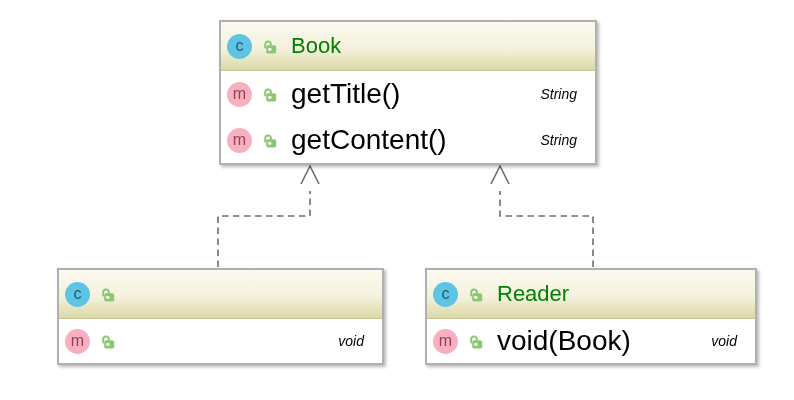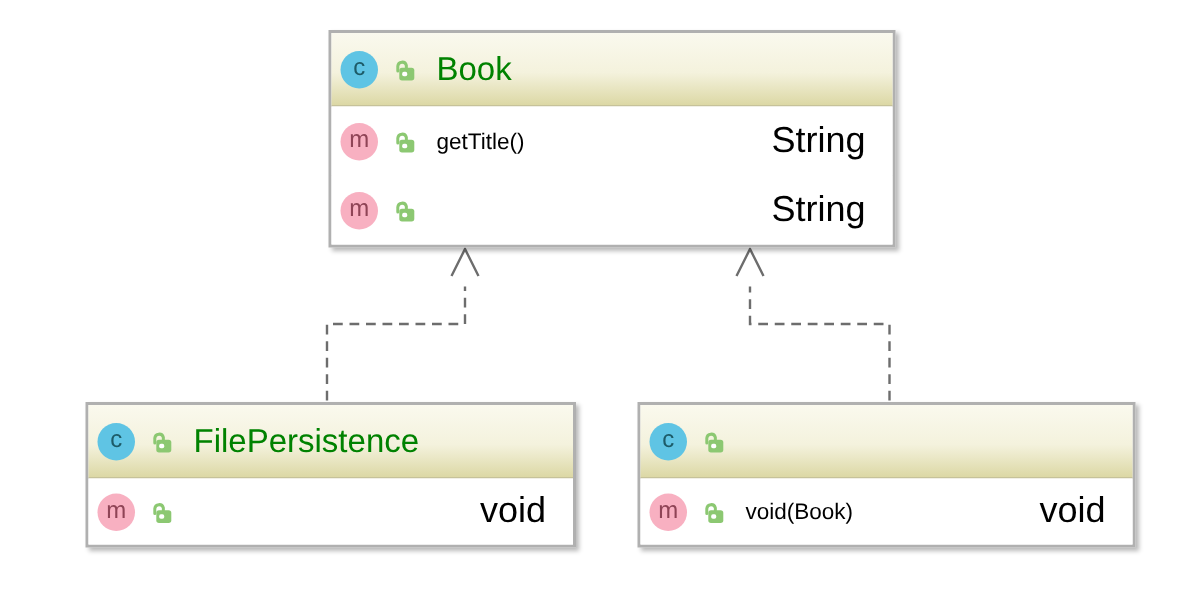--- a/index.html
+++ b/index.html
@@ -26,22 +26,22 @@
   }
   .badge {
     width:25px; height:25px; border-radius:50%; flex:none;
     display:flex; align-items:center; justify-content:center;
     font-size:16px; line-height:1;
   }
   .badge-class  { background:#5fc4e4; color:#1d5b68; }
   .badge-method { background:#f8b0c1; color:#8f4456; }
   .lock { margin-left:9px; flex:none; }
   .class-name  { margin-left:13px; font-size:22px; color:#008200; white-space:nowrap;text-align:center; }
-  .member-name { margin-left:13px; font-size:15px; color:#000000; white-space:nowrap; }
-  .member-type { margin-left:auto; font-size:24px; color:#000000; white-space:nowrap; padding-left:20px; }
+  .member-name { margin-left:13px; font-size:28px; color:#000000; white-space:nowrap; }
+  .member-type { margin-left:auto; font-size:14px; color:#000000; white-space:nowrap; padding-left:20px;font-style:italic; }
 </style>
 </head>
 <body>
 
 <div class="canvas">
 
   <svg class="relations" width="794" height="400" viewBox="0 0 794 400">
     <g>
       <path d="M218,267 L218,216 L310,216 L310,191" fill="none" stroke="#6d6d6d" stroke-width="1.6" stroke-dasharray="6.5 4.5"></path>
       <path d="M301,184 L310,166 L319,184" fill="none" stroke="#6d6d6d" stroke-width="1.6"></path>
@@ -72,53 +72,54 @@
       <span class="member-name">getTitle()</span>
       <span class="member-type">String</span>
     </div>
     <div class="member-row">
       <span class="badge badge-method">m</span>
       <svg class="lock" width="17" height="17" viewBox="0 0 17 17">
         <path d="M4.2,9.4 L4.2,6.1 A2.9,2.9 0 0 1 9.9,5.6 L9.9,7.4" fill="none" stroke="#8cc872" stroke-width="2" stroke-linecap="round"></path>
         <rect x="5.2" y="7.2" width="10" height="8.4" rx="1.8" fill="#8cc872"></rect>
         <rect x="7.1" y="9.9" width="3.4" height="2.9" rx="1.2" fill="#ffffff"></rect>
       </svg>
+      <span class="member-name">getContent()</span>
       <span class="member-type">String</span>
     </div>
   </div>
 
   <div class="class-box" style="left:57px; top:268px; width:327px; height:97px;">
     <div class="class-header">
       <span class="badge badge-class">c</span>
       <svg class="lock" width="17" height="17" viewBox="0 0 17 17">
         <path d="M4.2,9.4 L4.2,6.1 A2.9,2.9 0 0 1 9.9,5.6 L9.9,7.4" fill="none" stroke="#8cc872" stroke-width="2" stroke-linecap="round"></path>
         <rect x="5.2" y="7.2" width="10" height="8.4" rx="1.8" fill="#8cc872"></rect>
         <rect x="7.1" y="9.9" width="3.4" height="2.9" rx="1.2" fill="#ffffff"></rect>
       </svg>
-      <span class="class-name">FilePersistence</span>
     </div>
     <div class="member-row">
       <span class="badge badge-method">m</span>
       <svg class="lock" width="17" height="17" viewBox="0 0 17 17">
         <path d="M4.2,9.4 L4.2,6.1 A2.9,2.9 0 0 1 9.9,5.6 L9.9,7.4" fill="none" stroke="#8cc872" stroke-width="2" stroke-linecap="round"></path>
         <rect x="5.2" y="7.2" width="10" height="8.4" rx="1.8" fill="#8cc872"></rect>
         <rect x="7.1" y="9.9" width="3.4" height="2.9" rx="1.2" fill="#ffffff"></rect>
       </svg>
       <span class="member-type">void</span>
     </div>
   </div>
 
   <div class="class-box" style="left:425px; top:268px; width:332px; height:97px;">
     <div class="class-header">
       <span class="badge badge-class">c</span>
       <svg class="lock" width="17" height="17" viewBox="0 0 17 17">
         <path d="M4.2,9.4 L4.2,6.1 A2.9,2.9 0 0 1 9.9,5.6 L9.9,7.4" fill="none" stroke="#8cc872" stroke-width="2" stroke-linecap="round"></path>
         <rect x="5.2" y="7.2" width="10" height="8.4" rx="1.8" fill="#8cc872"></rect>
         <rect x="7.1" y="9.9" width="3.4" height="2.9" rx="1.2" fill="#ffffff"></rect>
       </svg>
+      <span class="class-name">Reader</span>
     </div>
     <div class="member-row">
       <span class="badge badge-method">m</span>
       <svg class="lock" width="17" height="17" viewBox="0 0 17 17">
         <path d="M4.2,9.4 L4.2,6.1 A2.9,2.9 0 0 1 9.9,5.6 L9.9,7.4" fill="none" stroke="#8cc872" stroke-width="2" stroke-linecap="round"></path>
         <rect x="5.2" y="7.2" width="10" height="8.4" rx="1.8" fill="#8cc872"></rect>
         <rect x="7.1" y="9.9" width="3.4" height="2.9" rx="1.2" fill="#ffffff"></rect>
       </svg>
       <span class="member-name">void(Book)</span>
       <span class="member-type">void</span>

